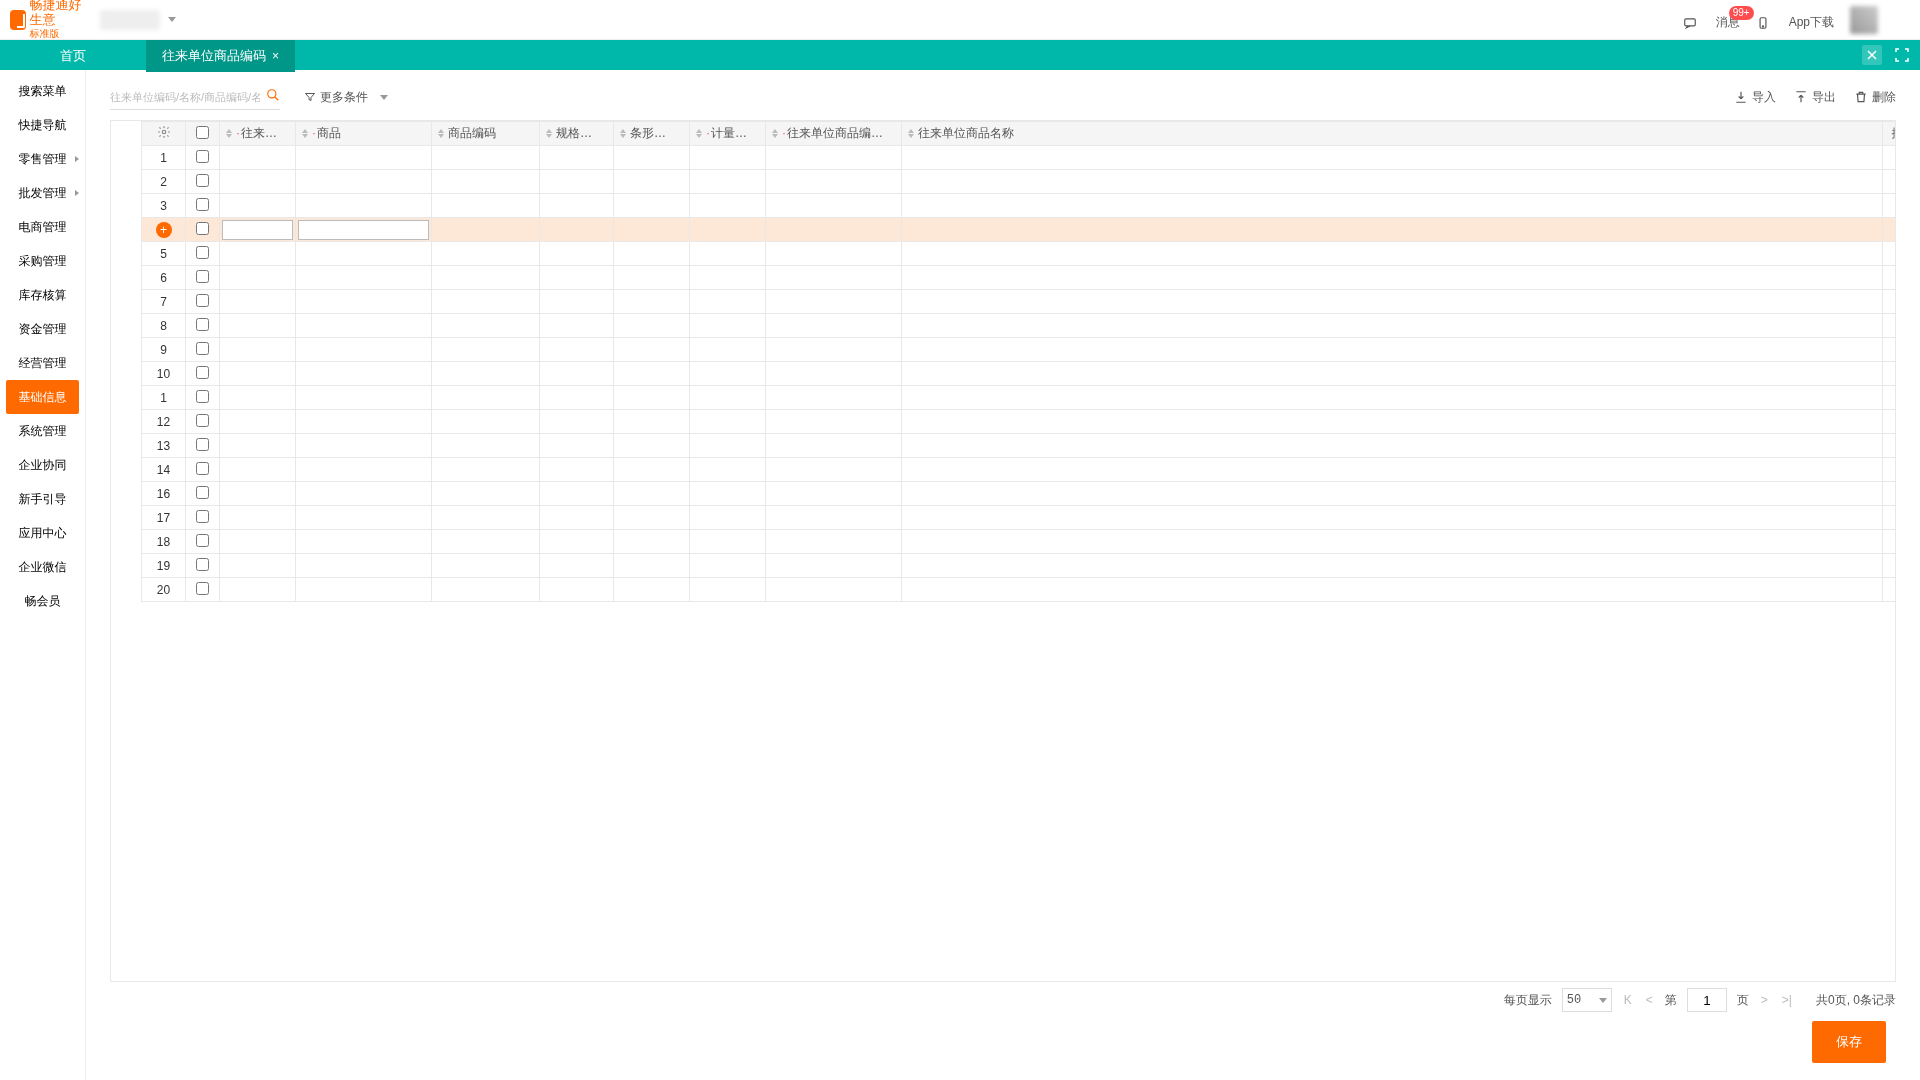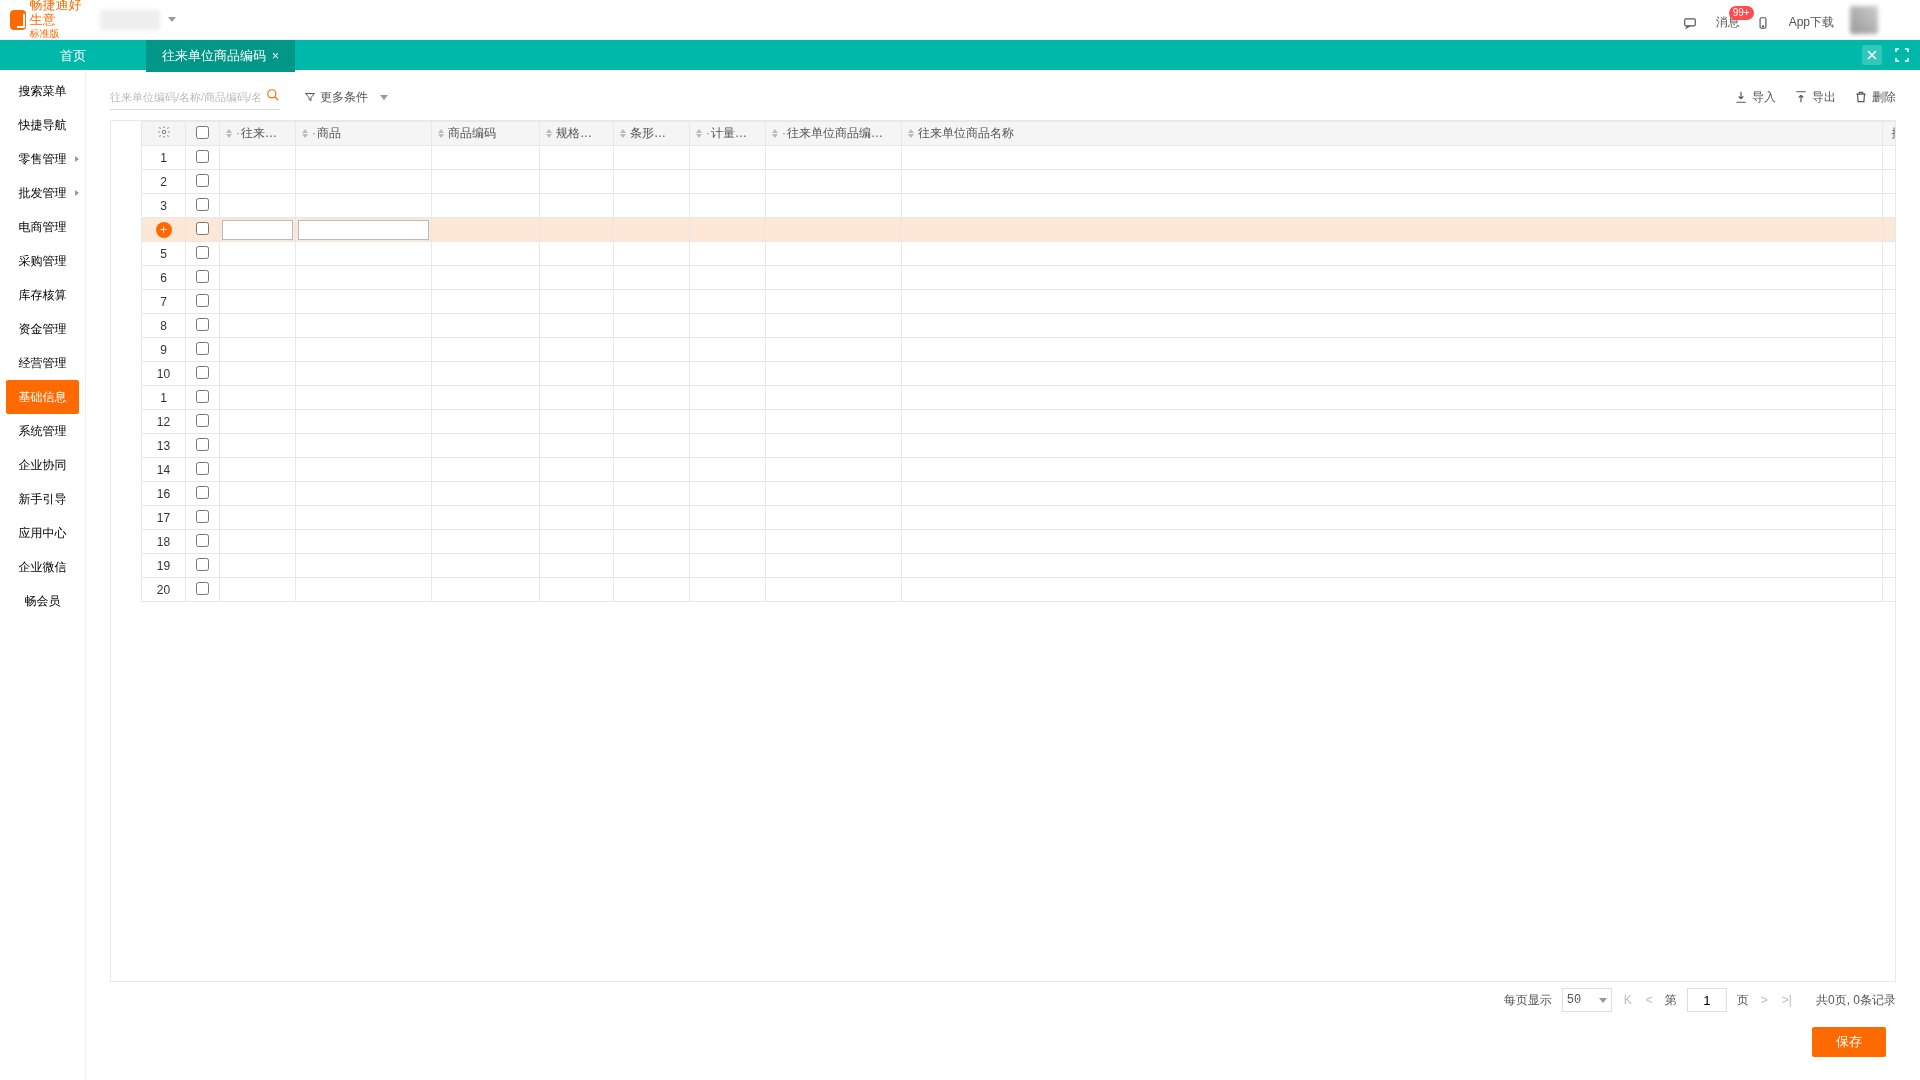--- a/index.html
+++ b/index.html
@@ -68,21 +68,21 @@
 
 
 .pager { height: 36px; display: flex; align-items: center; justify-content: flex-end; gap: 10px; margin: 0 10px; font-size: 12px; color: #555; border-top: 0; }
 .pg-select { border: 1px solid #ddd; height: 24px; width: 50px; padding: 7px 4px; position: relative; display: inline-flex; align-items: center; font-family: Liberation Mono, monospace; }
 .pg-select .chevron-down { margin-left: auto; }
 .pg-input { width: 40px; height: 24px; border: 1px solid #ddd; text-align: center; }
 .pg-btn { color: #bbb; cursor: pointer; padding: 0 2px; }
 
 
 .footer { height: 48px; display: flex; align-items: center; justify-content: flex-end; padding: 0 20px; }
-.save-btn { background: #ff6a00; color: #fff; border: none; height: 30px; padding: 0 24px; border-radius: 2px; font-size: 13px; cursor: pointer; }
+.save-btn { background: #ff6a00; color: #fff; border: none; height: 42px; padding: 0 24px; border-radius: 2px; font-size: 13px; cursor: pointer; }
 
 .icon-svg { width: 14px; height: 14px; display: inline-block; vertical-align: middle; }
 </style>
 </head>
 <body>
 
 <div class="top-header">
   <div class="logo-area">
     <div class="logo-icon"></div>
     <div>

